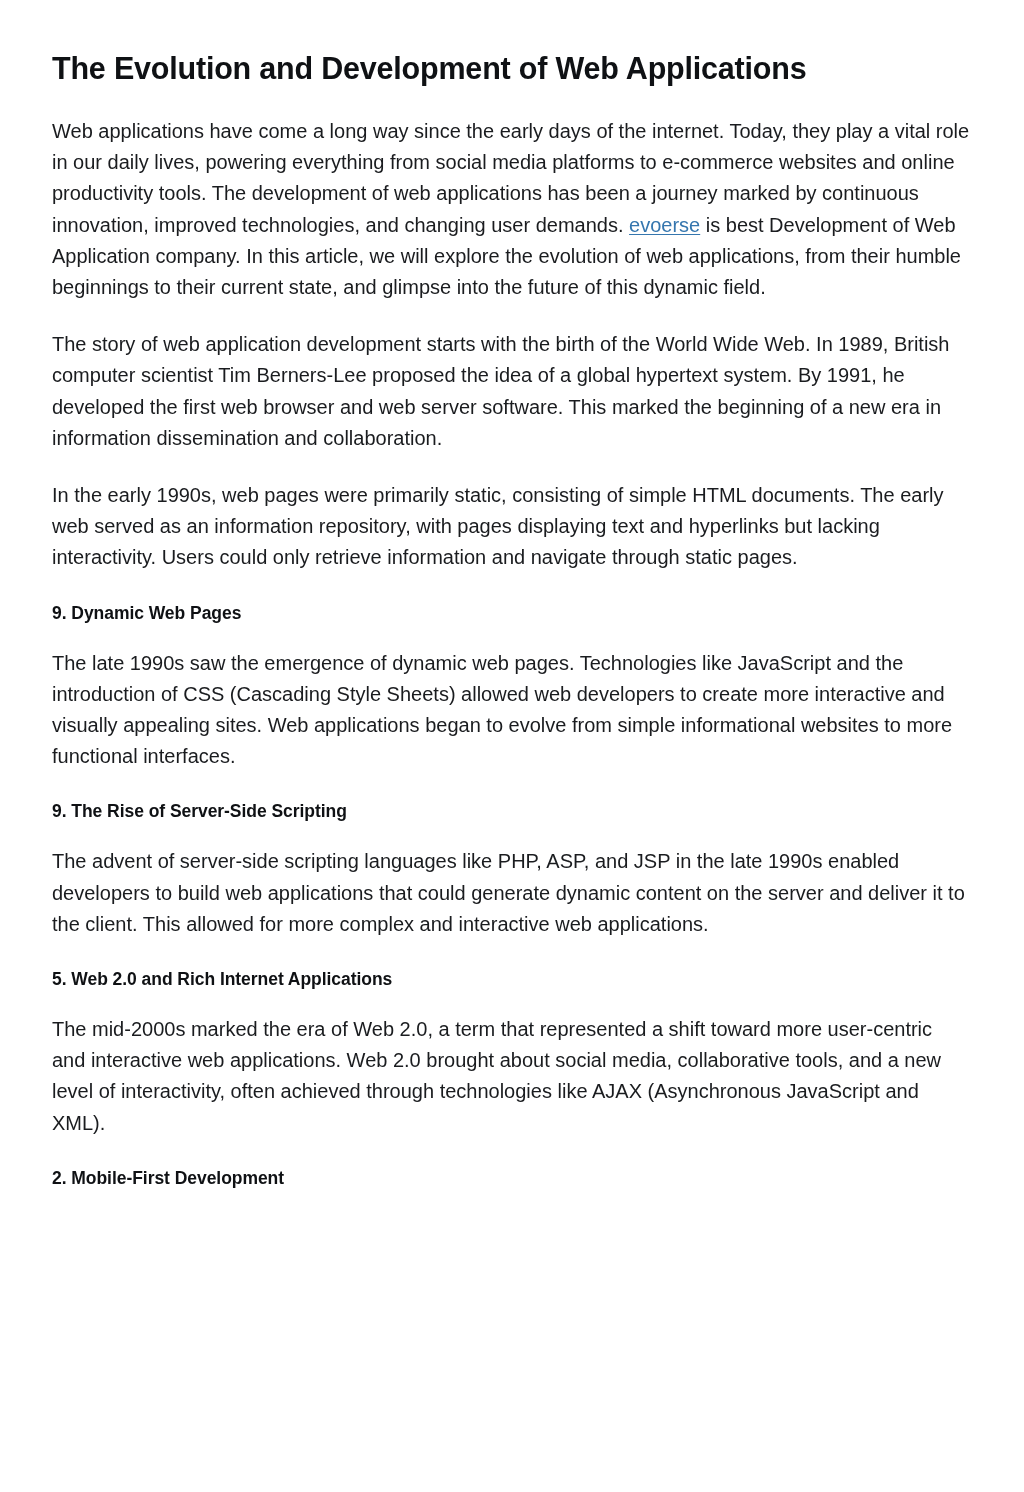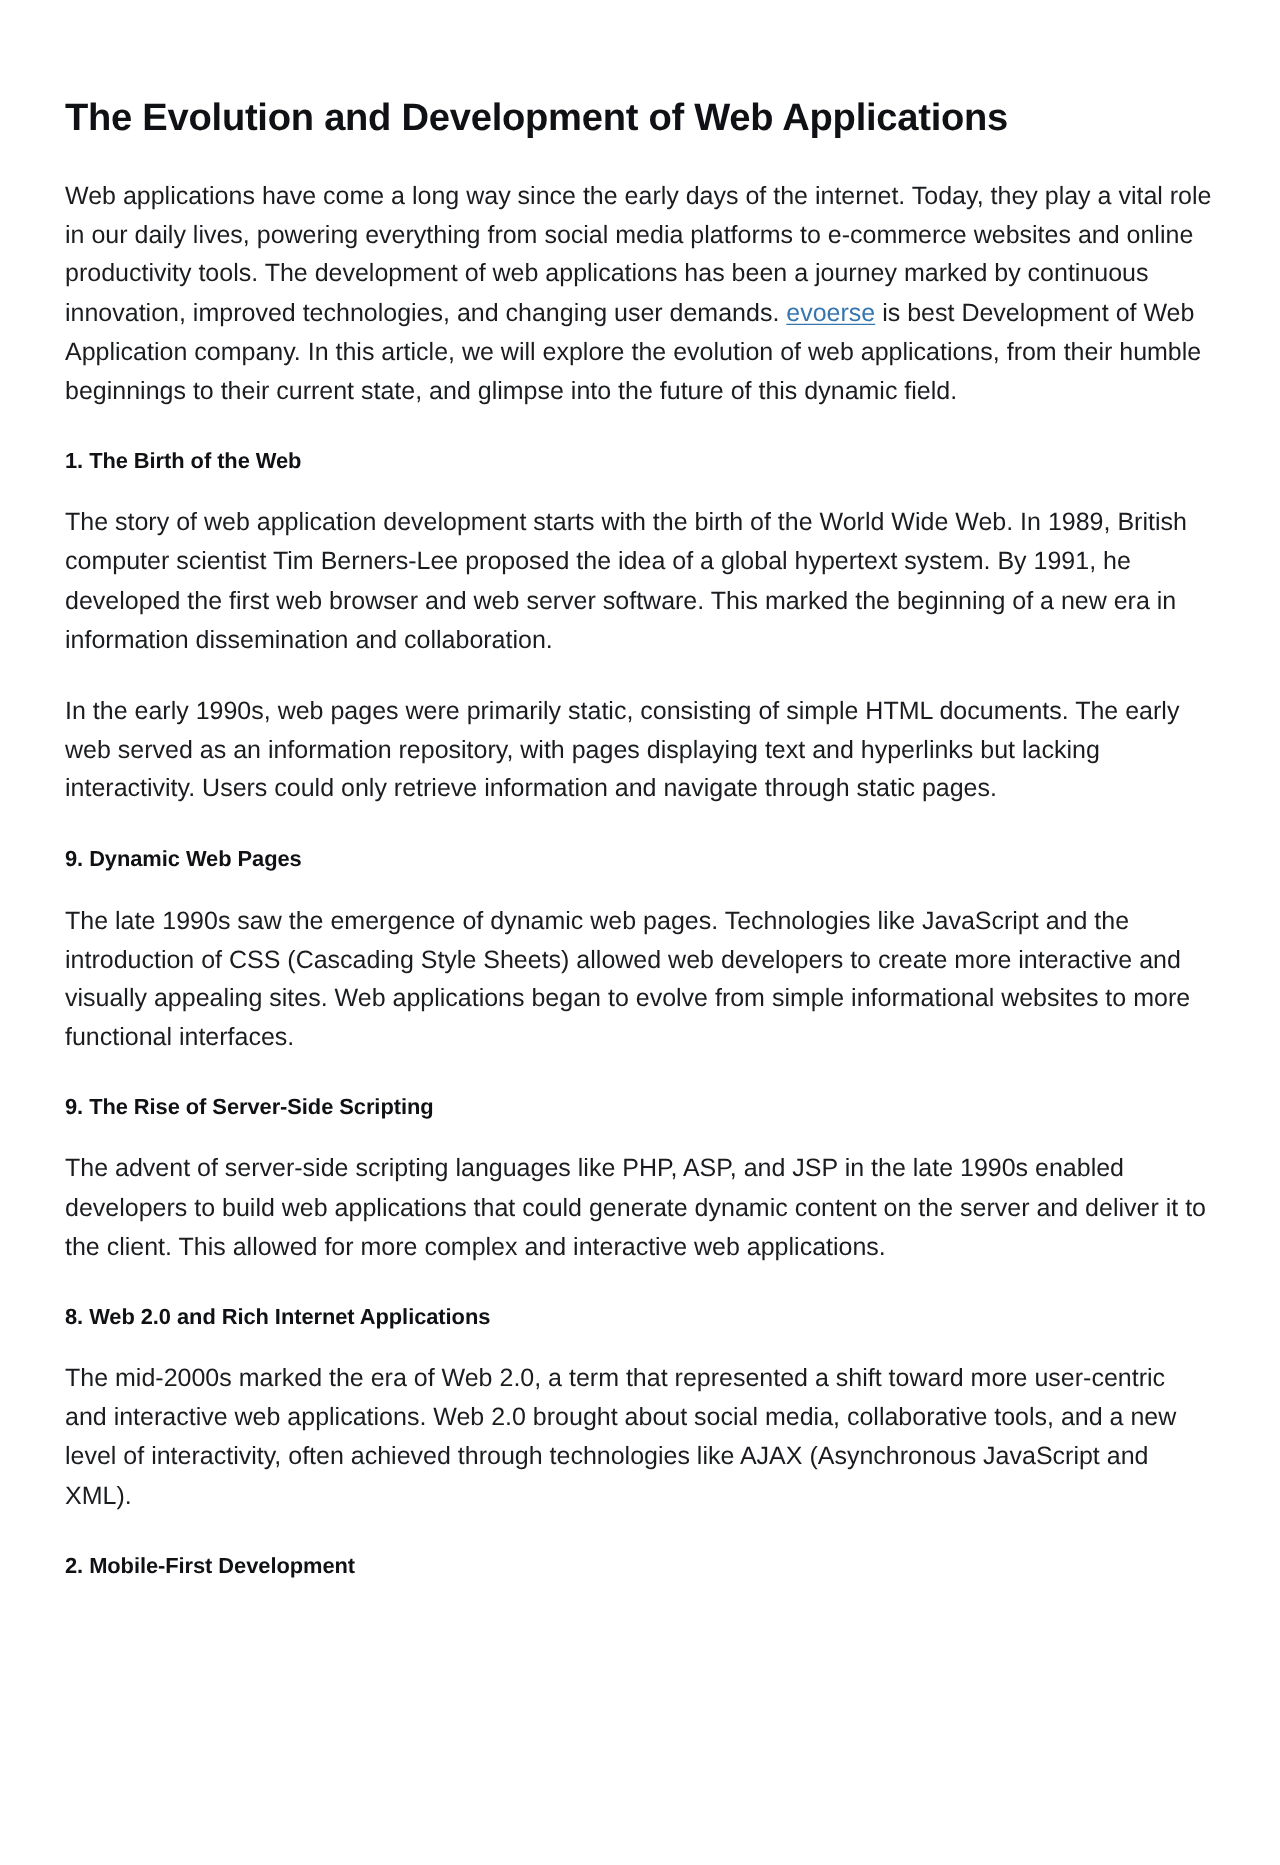--- a/index.html
+++ b/index.html
@@ -12,21 +12,21 @@
     height: 1492px;
     font-family: "Liberation Sans", sans-serif;
     color: #15171a;
     -webkit-font-smoothing: antialiased;
     overflow: hidden;
   }
   .page {
     box-sizing: border-box;
     width: 1024px;
     min-height: 1492px;
-    padding: 72px 54px 40px 52px;
+    padding: 46px 54px 40px 52px;
     background: #ffffff;
   }
   .article { width: 918px; }
 
   .doc-title {
     font-size: 30.5px;
     line-height: 44px;
     font-weight: 700;
     letter-spacing: -0.2px;
     margin: 0 0 26px 0;
@@ -62,30 +62,29 @@
 </head>
 <body>
 
 <div class="page">
   <article class="article">
 
     <h1 class="doc-title">The Evolution and Development of Web Applications</h1>
 
     <p class="body-text"><span>Web applications have come a long way since the early days of the internet. Today, they play a vital role in our daily lives, powering everything from social media platforms to e-commerce websites and online productivity tools. The development of web applications has been a journey marked by continuous innovation, improved technologies, and changing user demands. </span><a class="inline-link">evoerse</a><span> is best Development of Web Application company. In this article, we will explore the evolution of web applications, from their humble beginnings to their current state, and glimpse into the future of this dynamic field.</span></p>
 
-    <h2 class="section-heading">1. The Birth of the Web</h2>
     <p class="body-text">The story of web application development starts with the birth of the World Wide Web. In 1989, British computer scientist Tim Berners-Lee proposed the idea of a global hypertext system. By 1991, he developed the first web browser and web server software. This marked the beginning of a new era in information dissemination and collaboration.</p>
 
     <p class="body-text">In the early 1990s, web pages were primarily static, consisting of simple HTML documents. The early web served as an information repository, with pages displaying text and hyperlinks but lacking interactivity. Users could only retrieve information and navigate through static pages.</p>
 
     <h2 class="section-heading">9. Dynamic Web Pages</h2>
     <p class="body-text">The late 1990s saw the emergence of dynamic web pages. Technologies like JavaScript and the introduction of CSS (Cascading Style Sheets) allowed web developers to create more interactive and visually appealing sites. Web applications began to evolve from simple informational websites to more functional interfaces.</p>
 
     <h2 class="section-heading">9. The Rise of Server-Side Scripting</h2>
     <p class="body-text">The advent of server-side scripting languages like PHP, ASP, and JSP in the late 1990s enabled developers to build web applications that could generate dynamic content on the server and deliver it to the client. This allowed for more complex and interactive web applications.</p>
 
-    <h2 class="section-heading">8. Web 2.0 and Rich Internet Applications</h2>
+    <h2 class="section-heading">5. Web 2.0 and Rich Internet Applications</h2>
     <p class="body-text">The mid-2000s marked the era of Web 2.0, a term that represented a shift toward more user-centric and interactive web applications. Web 2.0 brought about social media, collaborative tools, and a new level of interactivity, often achieved through technologies like AJAX (Asynchronous JavaScript and XML).</p>
 
     <h2 class="section-heading">2. Mobile-First Development</h2>
 
   </article>
 </div>
 
 </body></html>

